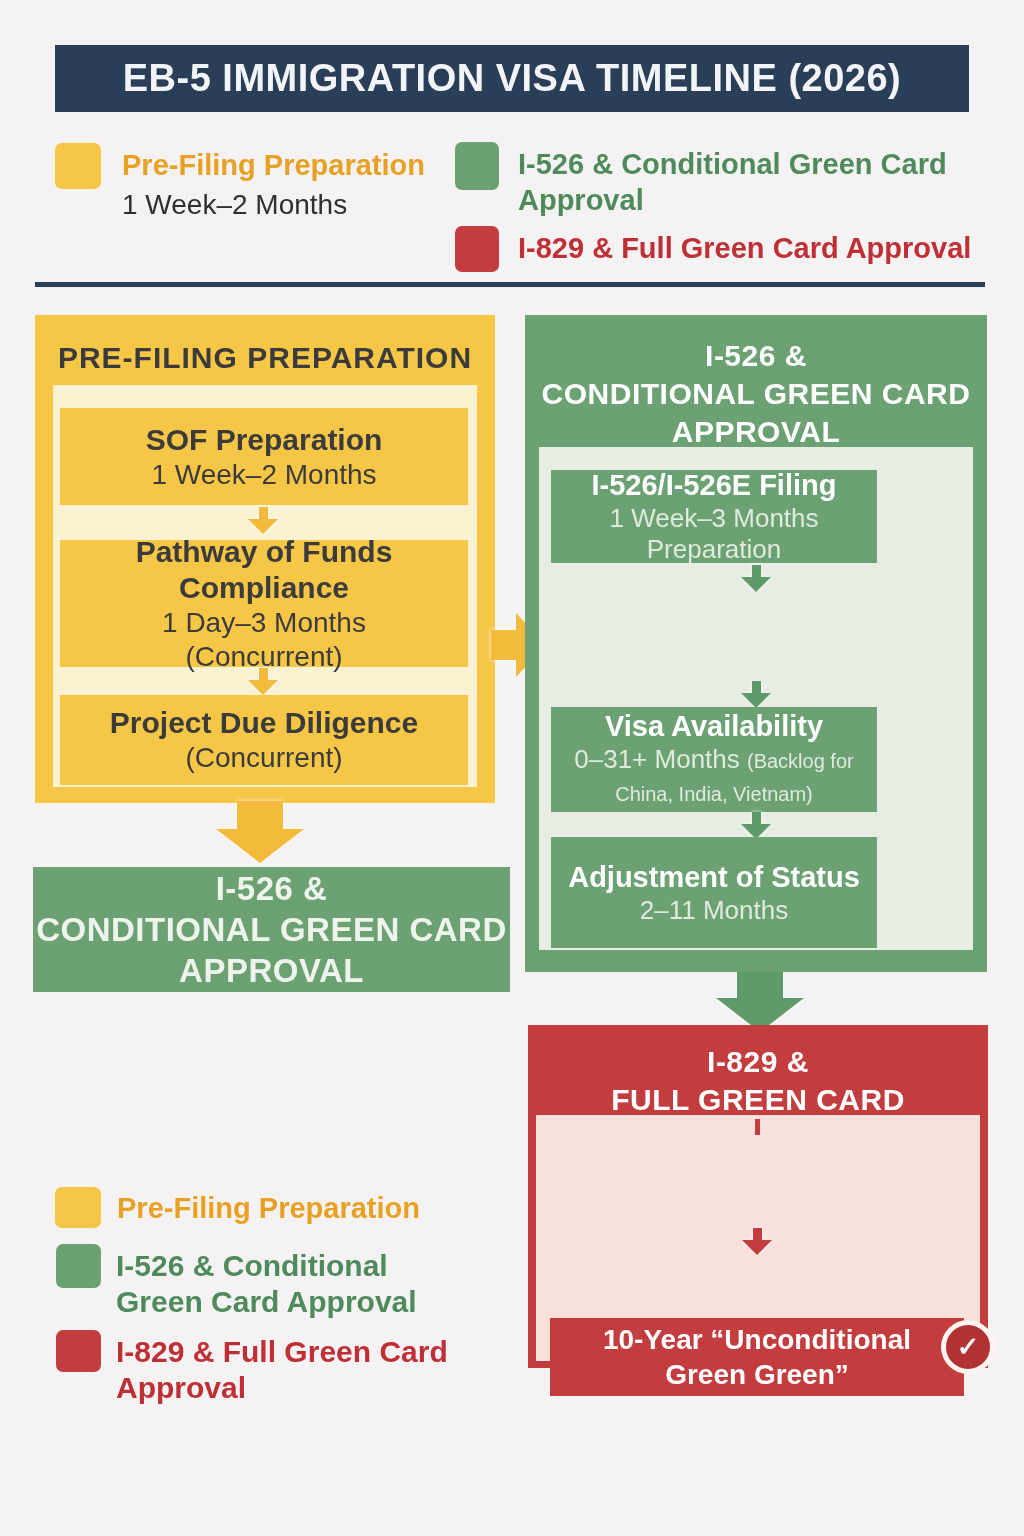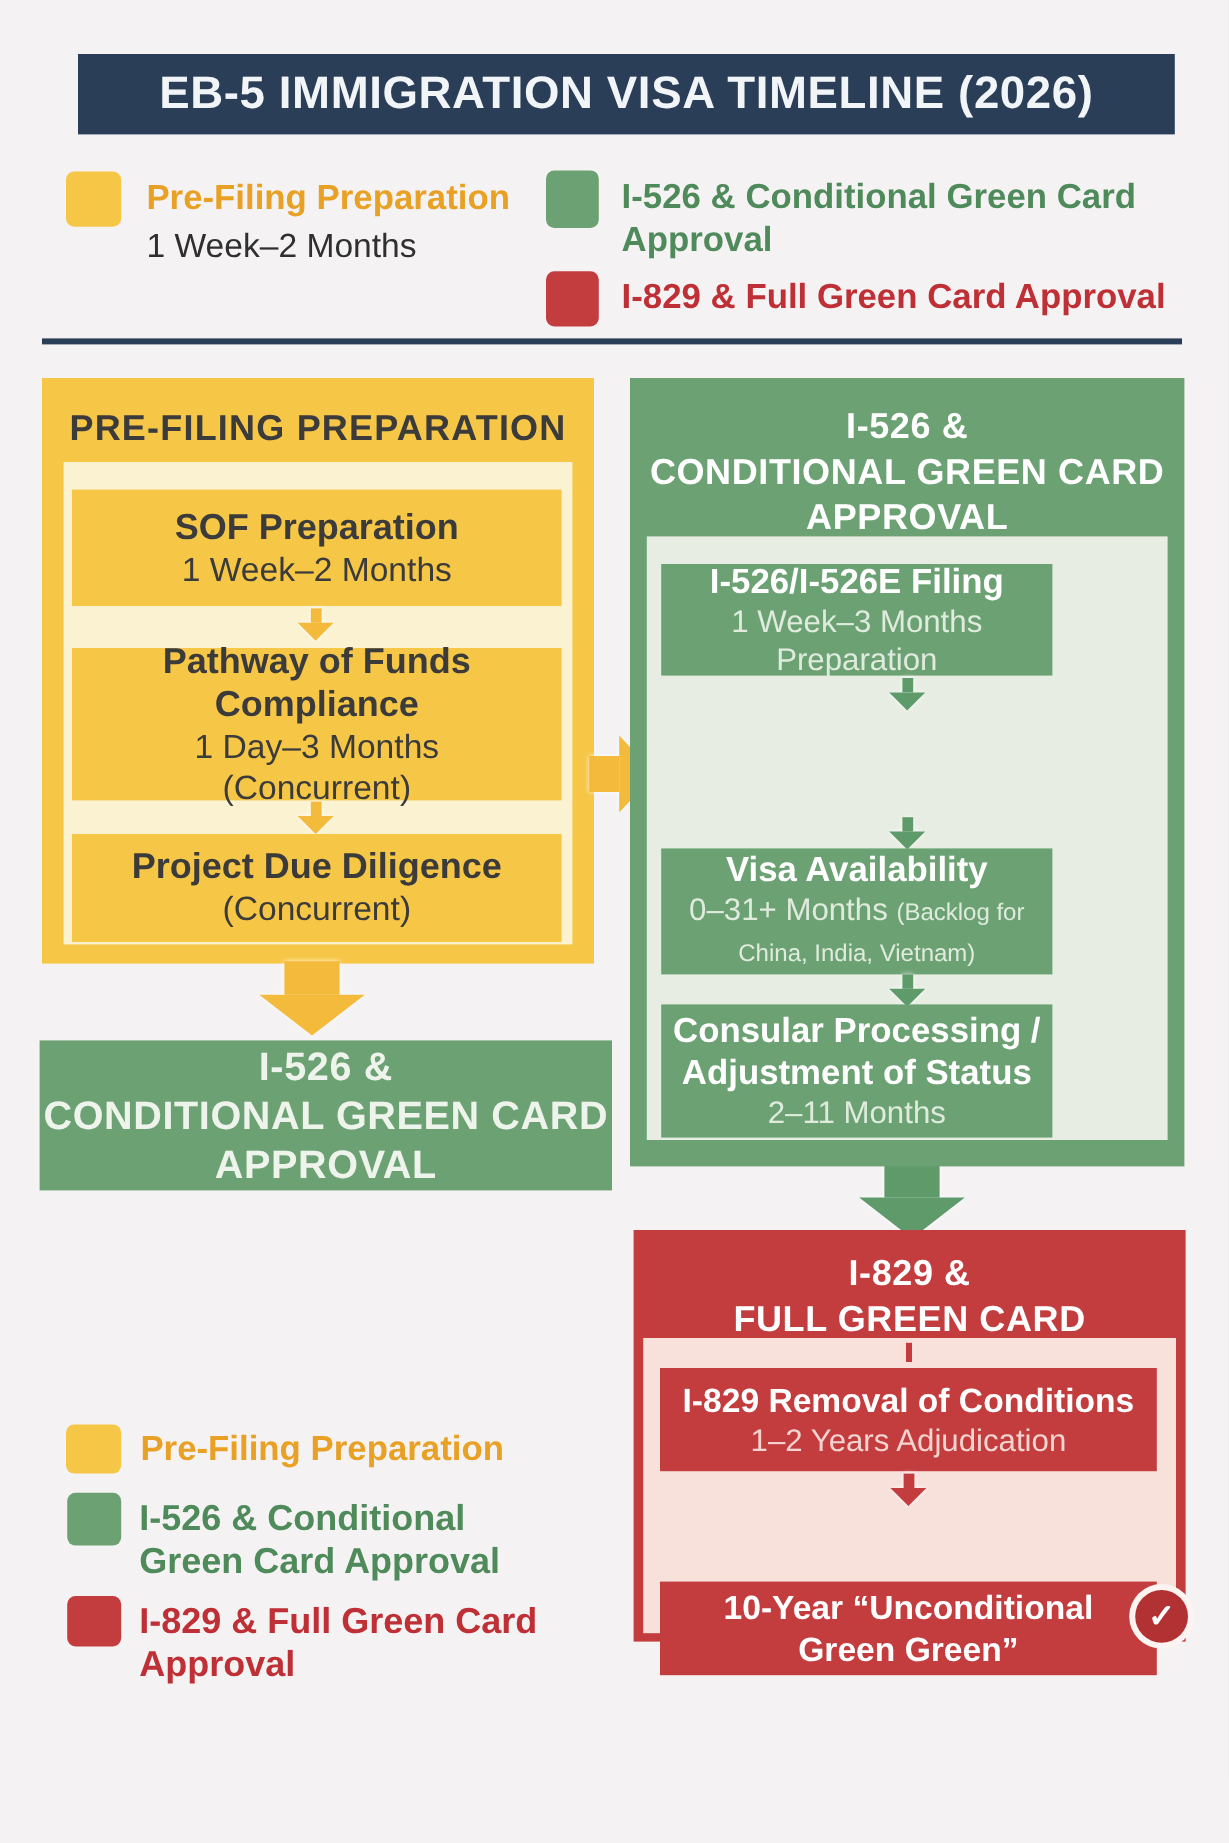--- a/index.html
+++ b/index.html
@@ -1,20 +1,20 @@
 <!DOCTYPE html>
 <html><head>
 <meta charset="utf-8">
 <style>
   html,body{margin:0;padding:0;background:#e9e7e8;}
   #canvas{position:relative;width:1024px;height:1536px;background:#F4F2F3;
           font-family:"Liberation Sans",sans-serif;overflow:hidden;margin:0 auto;}
 
   
-  #header-bar{position:absolute;left:65px;top:45px;width:914px;height:67px;background:#2B3E58;
+  #header-bar{position:absolute;left:55px;top:45px;width:914px;height:67px;background:#2B3E58;
               display:flex;align-items:center;justify-content:center;}
   #header-bar .t{color:#F2F5F8;font-size:38px;font-weight:bold;letter-spacing:.5px;white-space:nowrap;}
 
   
   .swatch{position:absolute;border-radius:7px;}
   .sw-y{background:#F6C646;}
   .sw-g{background:#6CA273;}
   .sw-r{background:#C33C3E;}
   .leg-label{position:absolute;font-weight:bold;font-size:29px;line-height:36px;}
   .leg-orange{color:#E8A124;}
@@ -181,38 +181,33 @@
   </div>
   <div class="gstep" style="top:707px;height:105px;">
     <div class="st">Visa Availability</div>
     <div class="sl"><span>0–31+ Months </span><span class="small">(Backlog for China, India, Vietnam)</span></div>
   </div>
   <div class="va ga" style="left:741px;top:812px;">
     <div class="shaft"></div>
       <div class="head"></div>
   </div>
   <div class="gstep" style="top:837px;height:111px;">
-    <div class="st">Consular Processing /</div>
     <div class="st">Adjustment of Status</div>
     <div class="sl">2–11 Months</div>
   </div>
 
   <div id="red-panel">
     <div class="ph">
       <div>I-829 &amp;</div>
       <div>FULL GREEN CARD APPROVAL</div>
     </div>
   </div>
   <div id="red-inner"></div>
   <div id="red-connector"></div>
 
-  <div class="rstep" style="top:1140px;height:86px;">
-    <div class="st">I-829 Removal of Conditions</div>
-    <div class="sl">1–2 Years Adjudication</div>
-  </div>
   <div class="va ra" style="left:742px;top:1228px;">
     <div class="shaft"></div>
       <div class="head"></div>
   </div>
   <div class="rstep" style="top:1318px;height:78px;">
     <div class="st">10-Year “Unconditional</div>
     <div class="st">Green Green”</div>
   </div>
 
   <div id="check-badge">✓</div>

